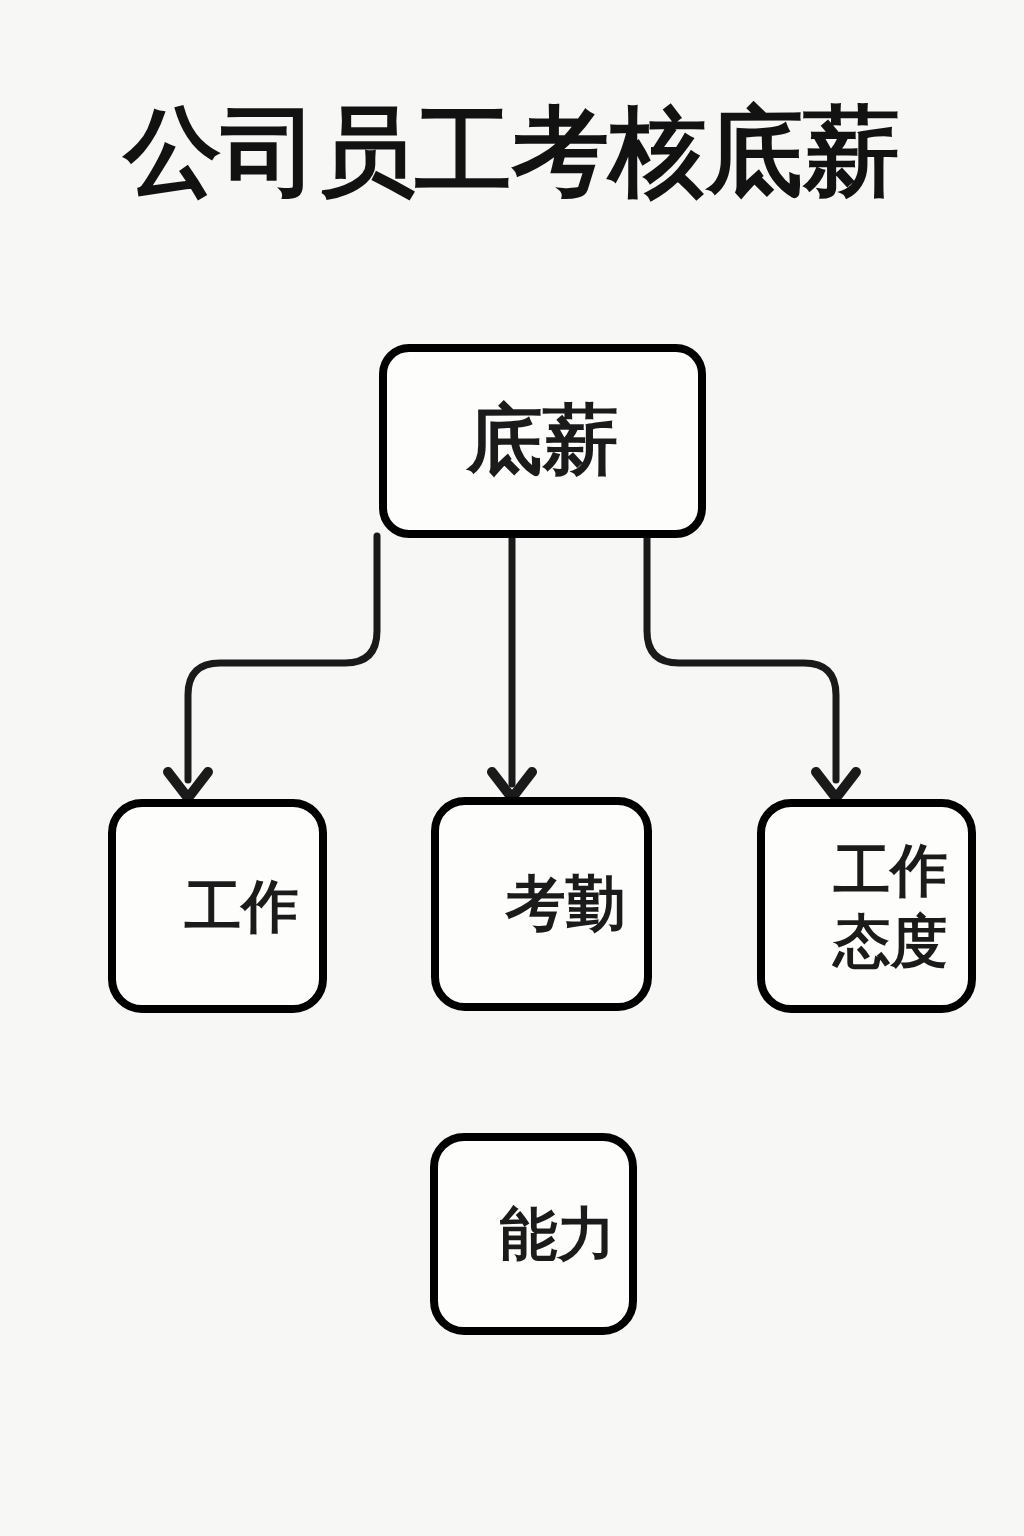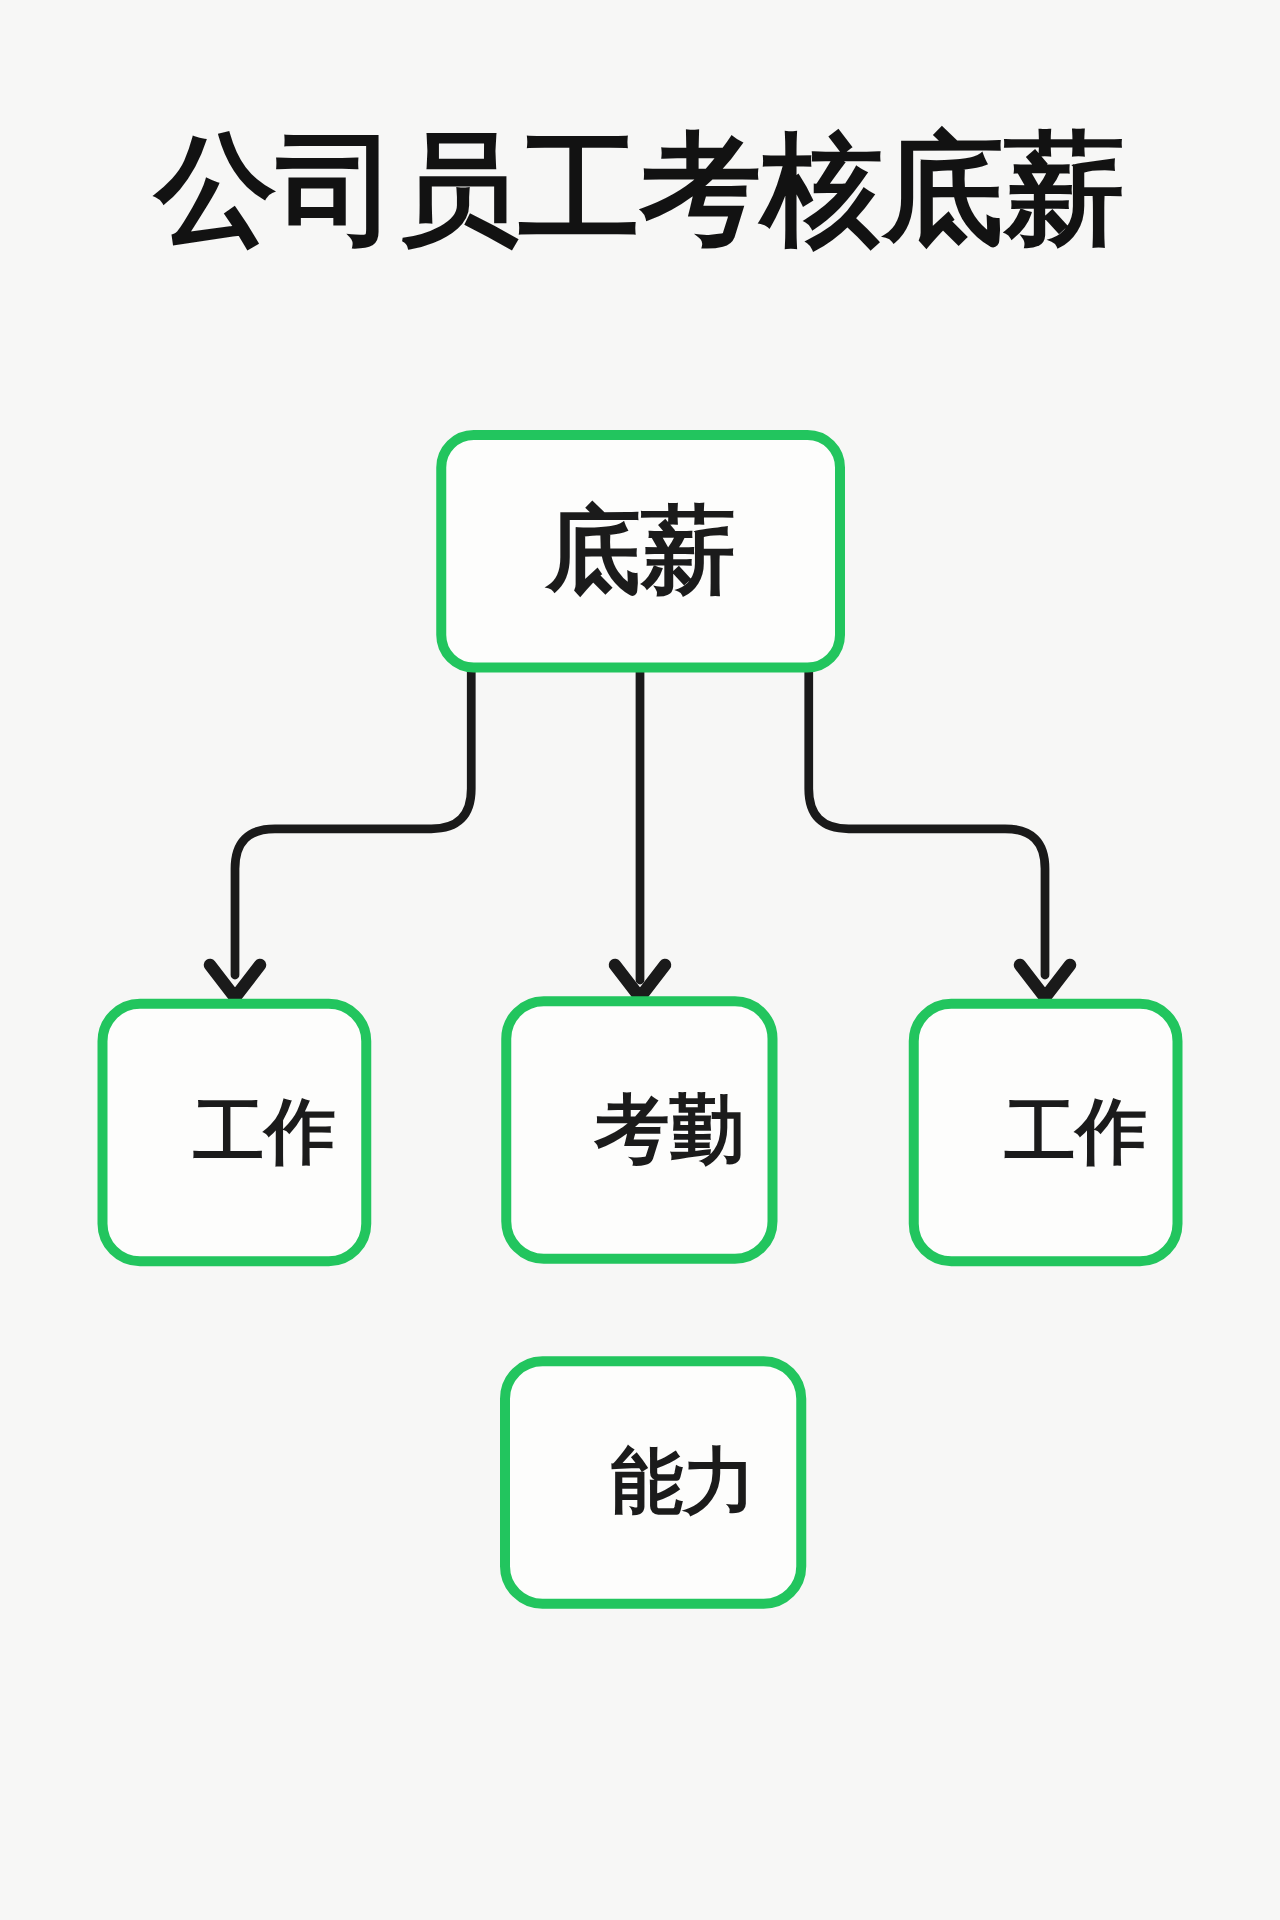--- a/index.html
+++ b/index.html
@@ -31,47 +31,48 @@
     position: absolute;
     left: 0;
     top: 0;
     width: 1024px;
     height: 1536px;
   }
   .node {
     position: absolute;
     box-sizing: border-box;
     background: #fdfdfc;
-    border: 8px solid #22c55e;
+    border: 8px solid #000000;
     display: flex;
     flex-direction: column;
     align-items: center;
     justify-content: center;
     text-align: center;
     font-weight: 900;
     color: #1b1b1b;
+    margin-left: 30px;
   }
   .node-root {
     left: 349px;
     top: 344px;
     width: 327px;
     height: 194px;
     border-radius: 30px;
     font-size: 76px;
   }
   .node-child {
     border-radius: 34px;
     font-size: 57px;
     line-height: 1.24;
     padding-left: 48px;
   }
   .node-work-performance { left: 78px;  top: 799px;  width: 219px; height: 214px; }
   .node-attendance       { left: 401px; top: 797px;  width: 221px; height: 214px; font-size: 60px; }
   .node-work-attitude    { left: 727px; top: 799px;  width: 219px; height: 214px; }
-  .node-ability          { left: 400px; top: 1085px; width: 245px; height: 202px; font-size: 58px; }
+  .node-ability          { left: 400px; top: 1133px; width: 207px; height: 202px; font-size: 58px; }
   .label-line { display: block; }
 </style>
 </head>
 <body>
 
 <div class="title">公司员工考核底薪</div>
 
 <svg class="connector-layer" viewBox="0 0 1024 1536" aria-hidden="true">
 
   <g stroke="#1a1a1a" fill="none" stroke-linecap="round" stroke-linejoin="round">
@@ -97,17 +98,18 @@
 <div class="node node-child node-work-performance">
   <span class="label-line">工作</span>
 </div>
 
 <div class="node node-child node-attendance">
   <span class="label-line">考勤</span>
 </div>
 
 <div class="node node-child node-work-attitude">
   <span class="label-line">工作</span>
+  <span class="label-line">态度</span>
 </div>
 
 <div class="node node-child node-ability">
   <span class="label-line">能力</span>
 </div>
 
 </body></html>

